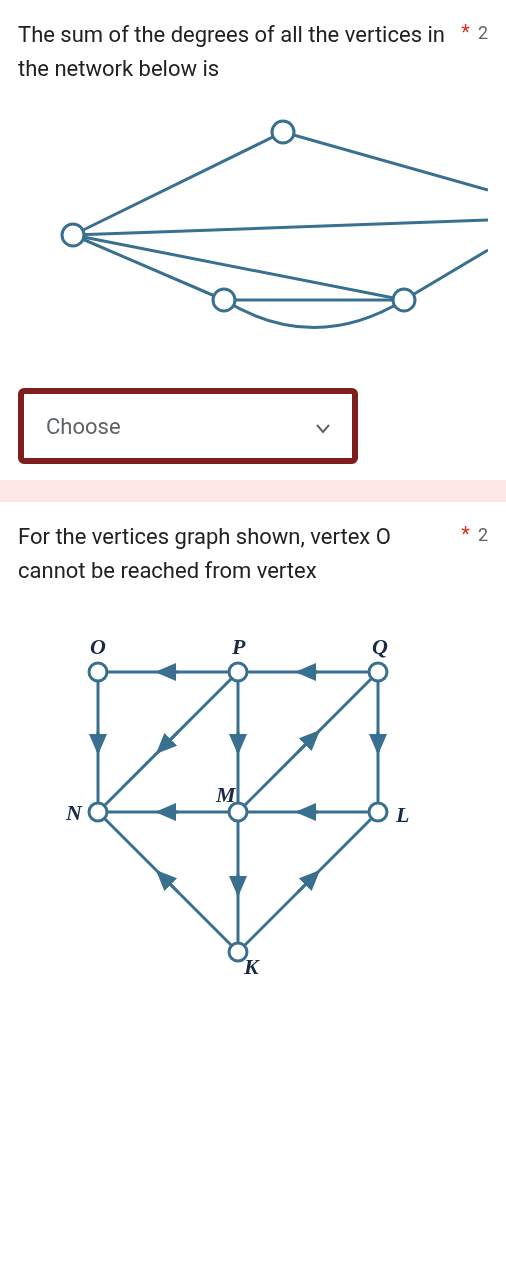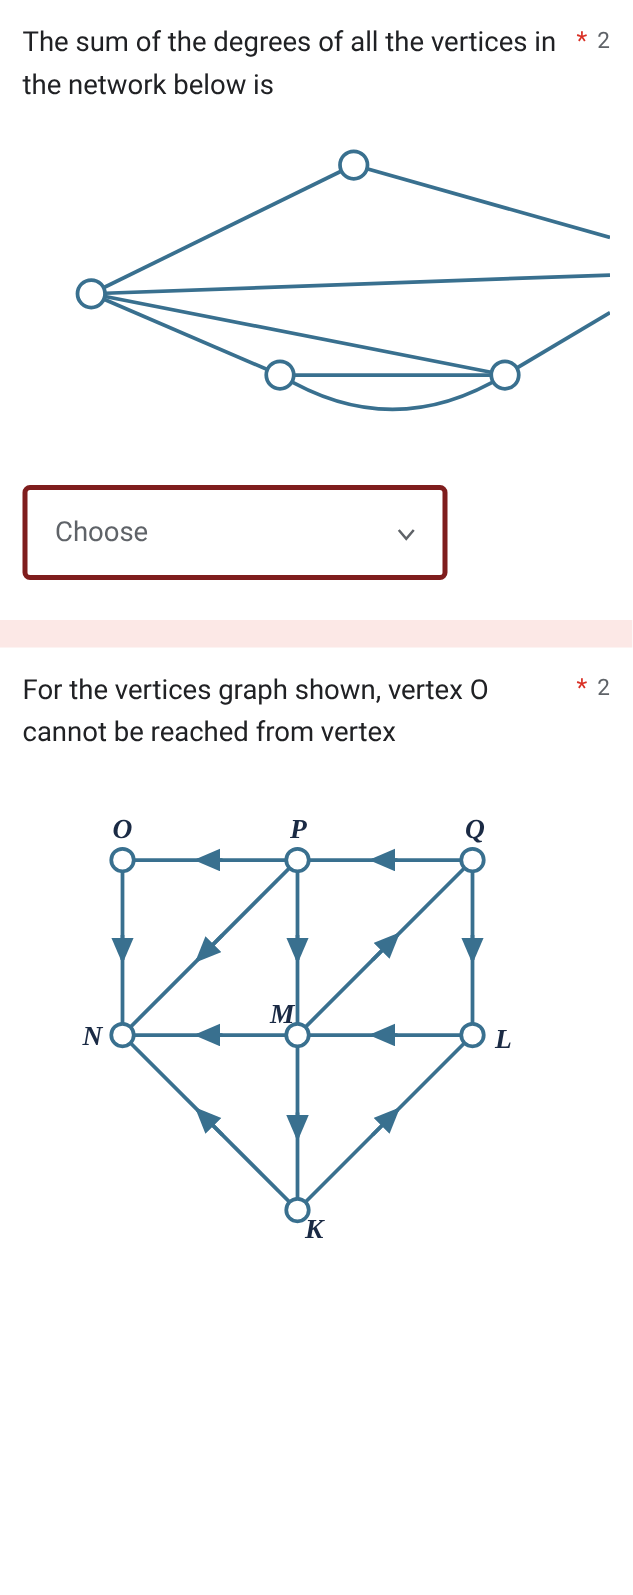--- a/index.html
+++ b/index.html
@@ -1,24 +1,24 @@
 <!DOCTYPE html>
 <html><head>
 <meta charset="utf-8">
 <style>
   * { box-sizing: border-box; margin: 0; padding: 0; }
   html, body { width: 506px; font-family: Roboto, Arial, sans-serif; background: #fff; color: #202124; }
-  .question-block { padding: 18px 18px 32px 18px; }
+  .question-block { padding: 18px 18px 16px 18px; }
   .q-head { display: flex; align-items: flex-start; justify-content: space-between; }
   .q-text { font-size: 22px; line-height: 34px; color: #202124; flex: 1; }
   .q-meta { display: flex; align-items: center; gap: 8px; margin-left: 8px; padding-top: 2px; }
   .required-star { color: #d93025; font-size: 20px; }
   .points { color: #5f6368; font-size: 18px; }
   .figure { margin: 24px 0; }
-  .dropdown { display: inline-flex; align-items: center; justify-content: space-between; border: 4px solid #7f1d1d; border-radius: 6px; width: 340px; height: 76px; padding: 0 22px; color: #5f6368; font-size: 22px; cursor: pointer; }
+  .dropdown { display: inline-flex; align-items: center; justify-content: space-between; border: 6px solid #7f1d1d; border-radius: 6px; width: 340px; height: 76px; padding: 0 22px; color: #5f6368; font-size: 22px; cursor: pointer; }
   .dropdown .arrow { margin-left: auto; }
   .divider { height: 22px; background: #fce8e6; width: 100%; }
   svg .edge { stroke: #39708f; stroke-width: 3; fill: none; }
   svg .node { fill: #ffffff; stroke: #39708f; stroke-width: 3; }
   svg .vlabel { fill: #1a2a44; font-family: Georgia, 'Times New Roman', serif; font-style: italic; font-weight: bold; font-size: 22px; }
 </style>
 </head>
 <body>
 
 <div class="question-block">

